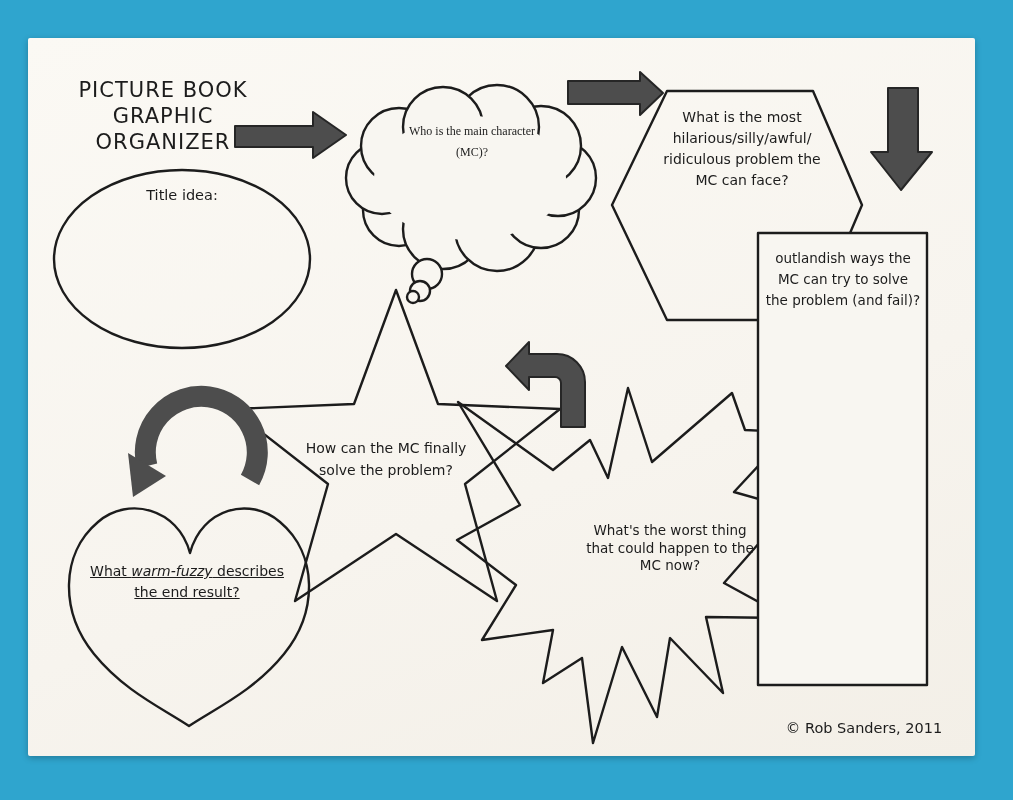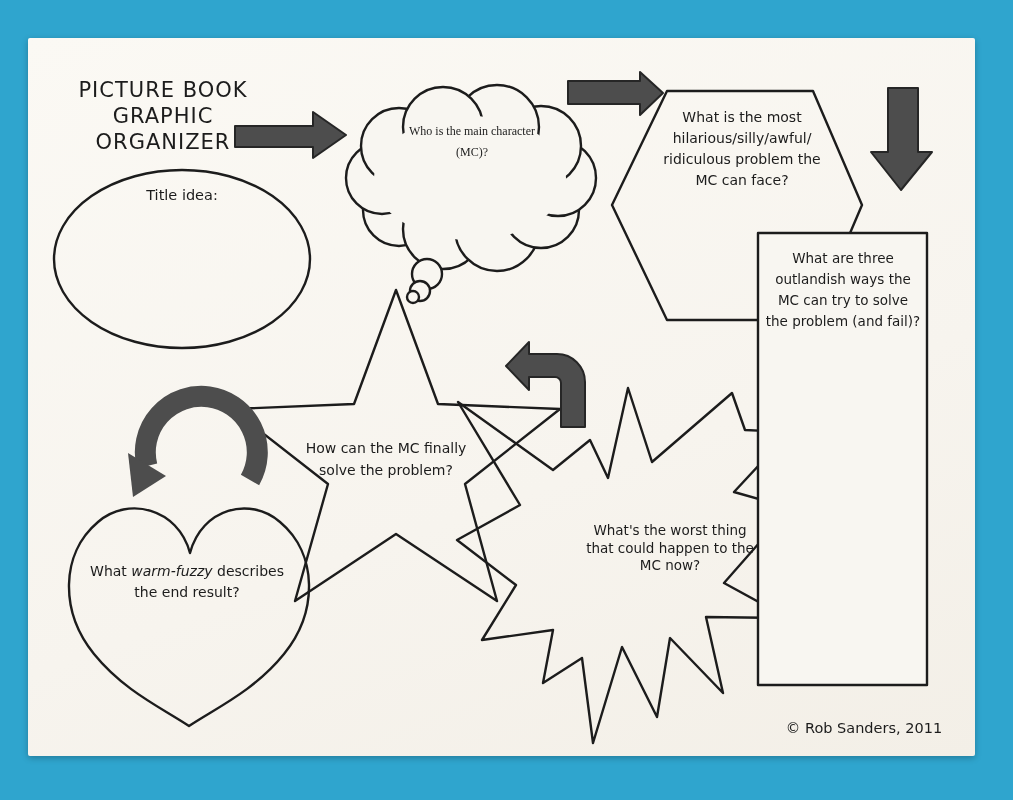--- a/index.html
+++ b/index.html
@@ -25,21 +25,21 @@
     position:absolute;transform:translateX(-50%);
     text-align:center;color:var(--ink);white-space:nowrap;
   }
   .title{left:163px;top:77px;font-size:21px;line-height:26px;letter-spacing:1px;font-weight:500;}
   .oval-label{left:182px;top:186px;font-size:14.5px;line-height:18px;}
   .cloud-q{left:472px;top:121px;font-size:12px;line-height:21px;font-family:Liberation Serif, serif;}
   .hex-q{left:742px;top:107px;font-size:14px;line-height:21px;}
   .rect-q{left:843px;top:248px;font-size:13.5px;line-height:21px;}
   .star-q{left:386px;top:438px;font-size:14px;line-height:21.5px;}
   .burst-q{left:628px;top:522px;font-size:13.5px;line-height:17.5px;margin-left:42px;}
-  .heart-q{left:187px;top:561px;font-size:14px;line-height:21px;}
+  .heart-q{left:187px;top:561px;font-size:14px;line-height:21px;text-decoration:underline;}
   .heart-q em{font-style:italic;}
   .copyright{left:864px;top:718px;font-size:14.5px;line-height:20px;}
 </style>
 </head>
 <body>
 
 <div class="stage">
 
   <div class="paper"></div>
 
@@ -98,21 +98,20 @@
   </div>
 
   <div class="txt hex-q">
     <div>What is the most</div>
     <div>hilarious/silly/awful/</div>
     <div>ridiculous problem the</div>
     <div>MC can face?</div>
   </div>
 
   <div class="txt rect-q">
-    <div>What are three</div>
     <div>outlandish ways the</div>
     <div>MC can try to solve</div>
     <div>the problem (and fail)?</div>
   </div>
 
   <div class="txt star-q">
     <div>How can the MC finally</div>
     <div>solve the problem?</div>
   </div>
 

